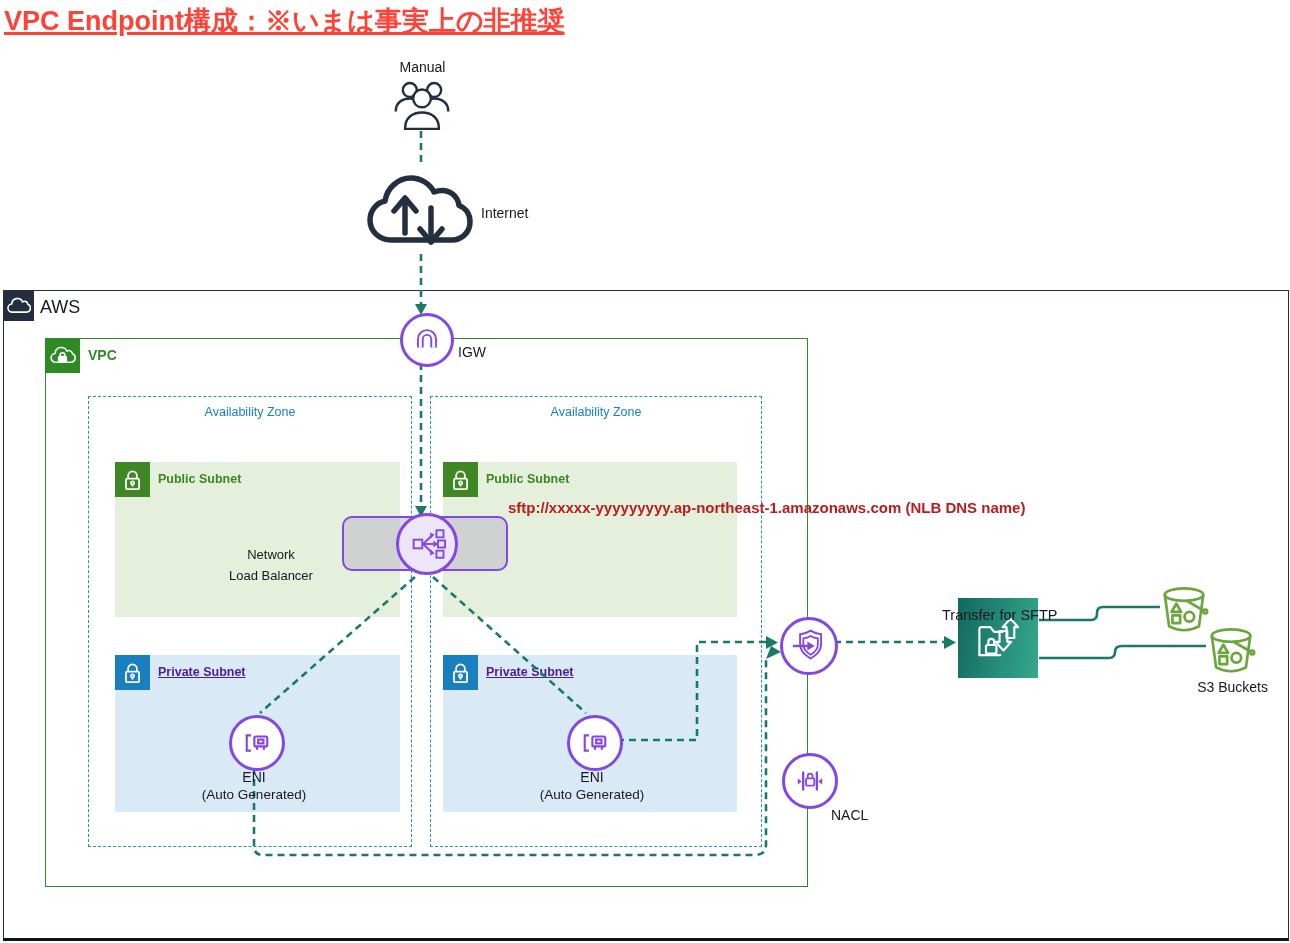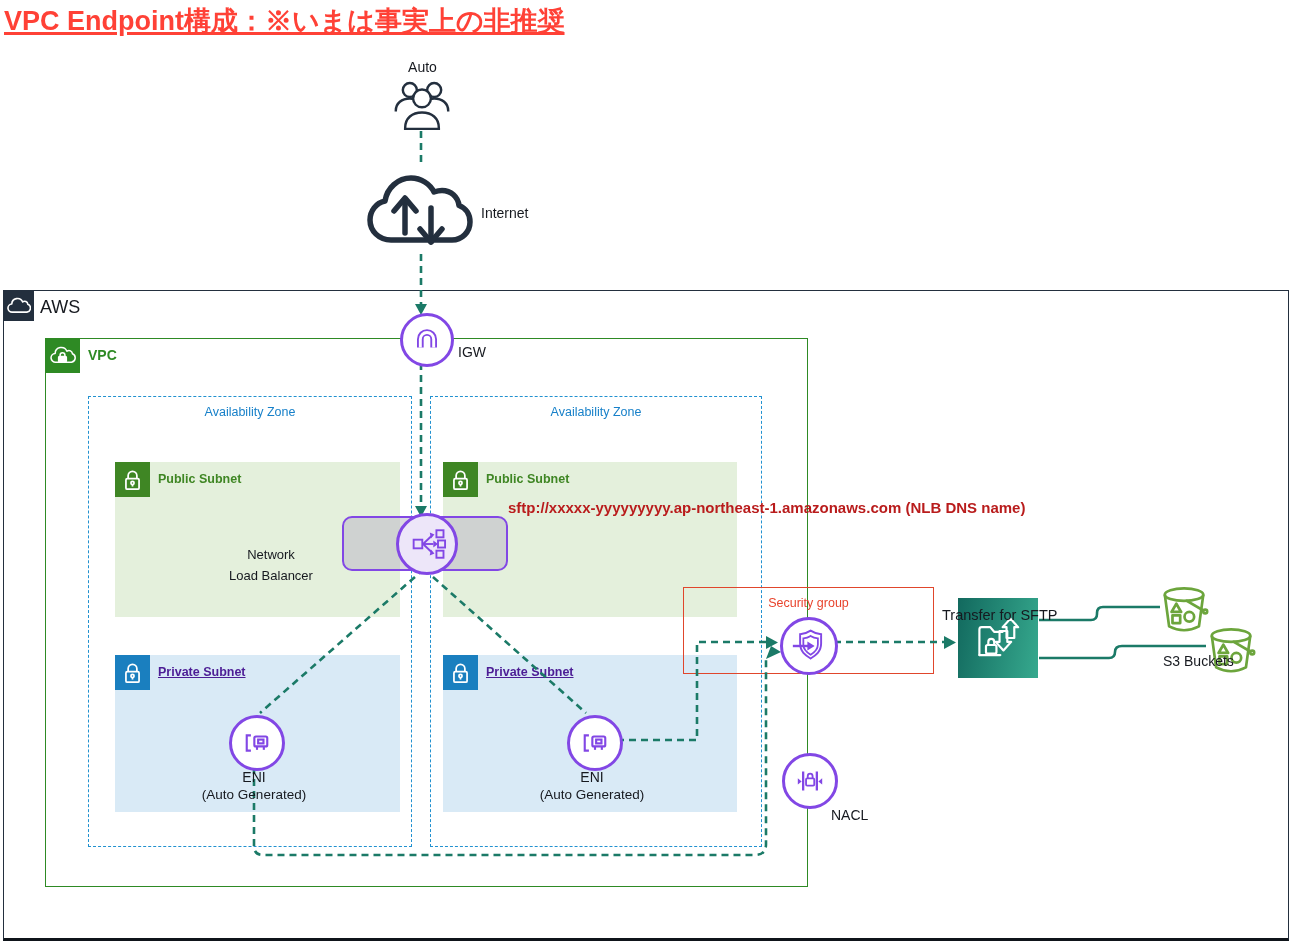--- a/index.html
+++ b/index.html
@@ -66,34 +66,34 @@
   .sg-label{position:absolute;width:100%;top:8px;text-align:center;font-size:12.5px;color:#E8432C;}
   .ep-label{left:795px;top:676px;width:162px;text-align:center;font-size:14px;font-weight:bold;color:#E8432C;line-height:17px;z-index:7;}
   
   .dns-text{left:508px;top:499px;font-size:15px;font-weight:bold;color:#b91c1c;white-space:nowrap;z-index:8;}
   
   .transfer-sq{left:958px;top:598px;width:80px;height:80px;background:linear-gradient(100deg,#12695E,#36A98E);z-index:6;display:flex;align-items:center;justify-content:center;}
   .transfer-label{left:942px;top:579px;font-size:14.5px;z-index:7;margin-top:28px;}
   .bucket{width:52px;height:52px;z-index:6;}
   .b1{left:1159px;top:585px;}
   .b2{left:1206px;top:626px;}
-  .s3-label{left:1163px;top:653px;width:105px;text-align:left;z-index:7;}
+  .s3-label{left:1163px;top:679px;width:105px;text-align:right;z-index:7;}
   .users-wrap{left:380px;top:59px;width:85px;text-align:center;z-index:3;}
   .users-svg{left:393px;top:78px;z-index:3;}
   .inet-svg{left:367px;top:170px;z-index:3;}
   .inet-label{left:481px;top:205px;z-index:3;}
 </style>
 </head>
 <body>
 
 <div class="canvas">
 
   <div class="abs title">VPC Endpoint構成：※いまは事実上の非推奨</div>
 
-  <div class="abs users-wrap node-label">Auto</div>
+  <div class="abs users-wrap node-label">Manual</div>
   <div class="abs users-svg">
     <svg width="58" height="54" viewBox="0 0 62 56" fill="none" stroke="#232F3E" stroke-width="2.6">
       <circle cx="18" cy="12" r="7.5" fill="#fff"></circle>
       <circle cx="44" cy="12" r="7.5" fill="#fff"></circle>
       <path d="M3 35 v-1 c0-8 6.5-13 15-13 3.5 0 6.5 1 8.8 2.6"></path>
       <path d="M59 35 v-1 c0-8-6.5-13-15-13-3.5 0-6.5 1-8.8 2.6"></path>
       <circle cx="31" cy="21" r="9.5" fill="#fff"></circle>
       <path d="M13 53.5 v-1 c0-10.5 7.5-16.5 18-16.5 s18 6 18 16.5 v1 z" fill="#fff"></path>
     </svg>
   </div>
@@ -255,23 +255,20 @@
       <rect x="26.5" y="20.5" width="7" height="5"></rect>
       <path d="M25 29.5 v4.5"></path>
         <path d="M34 29.5 v4.5"></path>
     </svg>
   </div>
   <div class="abs eni-lbl center eni2-l">
     <div>ENI</div>
     <div class="sub">(Auto Generated)</div>
   </div>
 
-  <div class="abs sg-box">
-    <div class="sg-label">Security group</div>
-  </div>
   <div class="abs pcircle ep-c">
     <svg width="42" height="42" viewBox="0 0 52 52" fill="none" stroke="#8247E5">
       <path d="M28 7 c4.5 3 10 4.2 13 4.4 v11.6 c0 10-6.5 14.5-13 18.5 c-6.5-4-13-8.5-13-18.5 V11.4 c3-.2 8.5-1.4 13-4.4 z" stroke-width="2.4"></path>
       <path d="M28 13.5 c3 2 7 2.9 9 3.1 v7.6 c0 6.8-4.3 9.8-9 12.7 c-4.7-2.9-9-5.9-9-12.7 v-7.6 c2-.2 6-1.1 9-3.1 z" stroke-width="2.2"></path>
       <path d="M6 26 H25" stroke-width="3"></path>
       <polygon points="24,20.5 24,31.5 33,26" fill="#8247E5" stroke="none"></polygon>
     </svg>
   </div>
 
   <div class="abs pcircle nacl-c">

